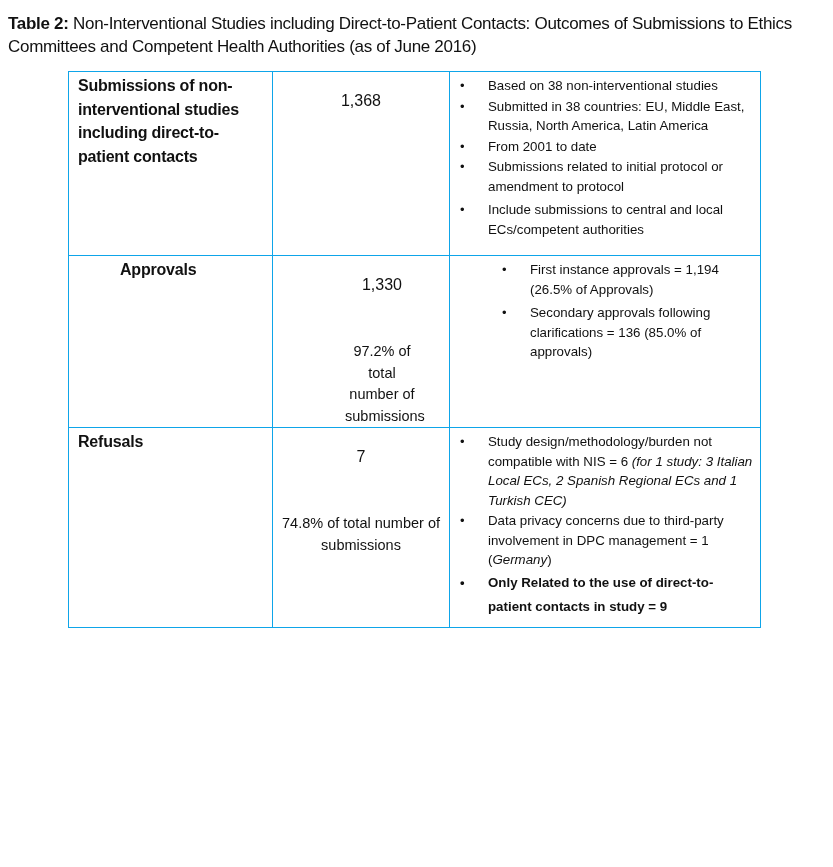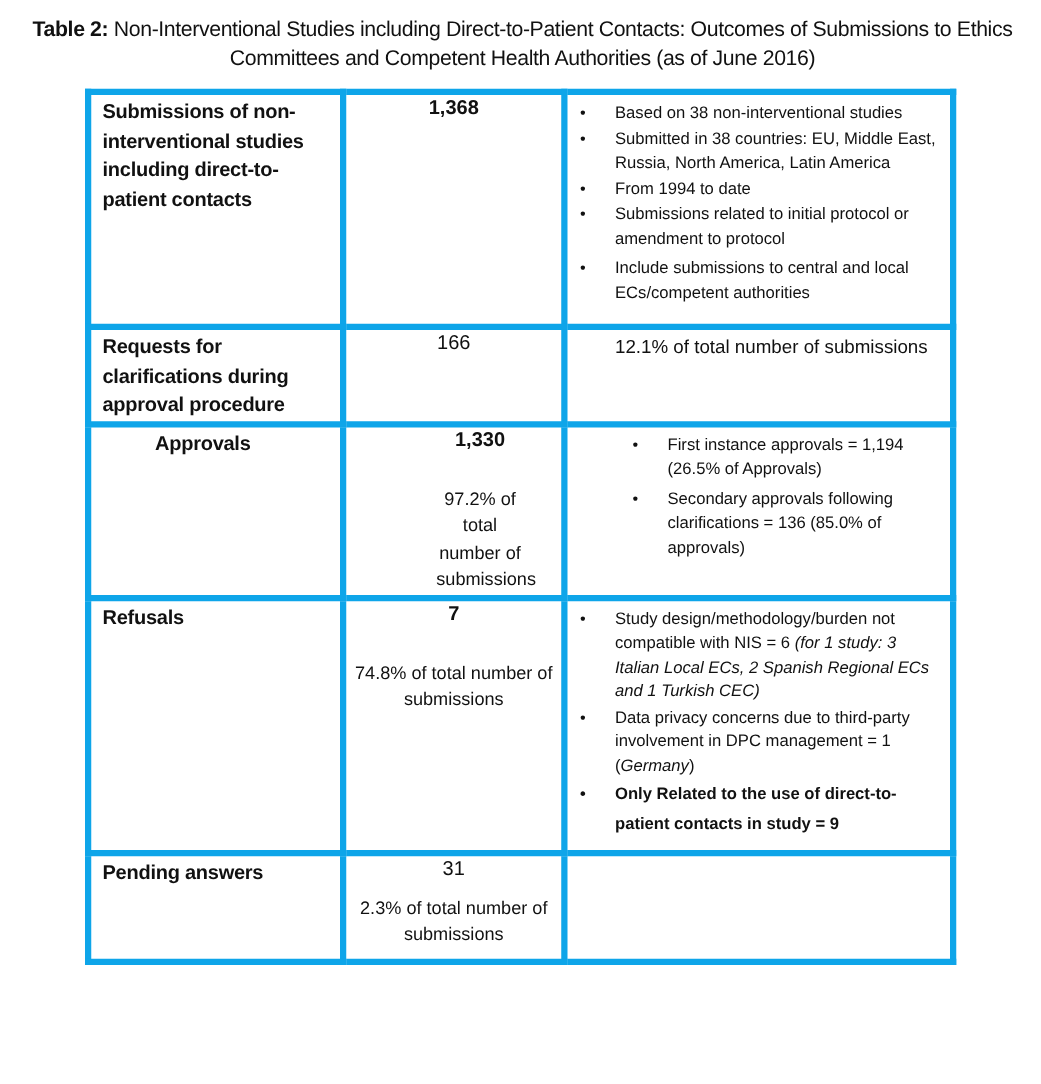--- a/index.html
+++ b/index.html
@@ -16,36 +16,35 @@
       overflow: hidden;
     }
     .caption {
       position: absolute;
       left: 8px;
       top: 12px;
       width: 820px;
       font-size: 17px;
       line-height: 23px;
       letter-spacing: -0.3px;
-      text-align: center;
     }
     .caption .label {
       font-weight: bold;
     }
     table.outcomes {
       position: absolute;
       left: 68px;
       top: 71px;
       width: 692px;
       border-collapse: collapse;
       table-layout: fixed;
       font-size: 14px;
     }
     table.outcomes td {
-      border: 5px solid #0ea5e9;
+      border: 1px solid #0ea5e9;
       vertical-align: top;
       padding: 0;
     }
     col.c1 { width: 204px; }
     col.c2 { width: 177px; }
     col.c3 { width: 311px; }
 
     .rowlabel {
       font-weight: bold;
       font-size: 16px;
@@ -54,25 +53,26 @@
       letter-spacing: -0.2px;
     }
     .valcell {
       text-align: center;
       padding-top: 3px;
     }
     .val {
       font-size: 16px;
       line-height: 22px;
     }
-    .val.bold { font-weight: bold; }
+    .val.bold { font-weight: normal; margin-top: 18px; }
     .pct {
       font-size: 14.5px;
       line-height: 21.5px;
       padding: 0 6px;
+      margin-top: 19px;
     }
     ul.notes {
       list-style: none;
       margin: 0;
       padding: 4px 6px 0 10px;
     }
     ul.notes li {
       position: relative;
       padding-left: 28px;
       font-size: 13.3px;
@@ -120,38 +120,27 @@
       <td>
         <div class="rowlabel">Submissions of non-interventional studies including direct-to-patient contacts</div>
       </td>
       <td class="valcell">
         <div class="val bold">1,368</div>
       </td>
       <td>
         <ul class="notes">
           <li><span class="bullet">•</span><span>Based on 38 non-interventional studies</span></li>
           <li><span class="bullet">•</span><span>Submitted in 38 countries: EU, Middle East, Russia, North America, Latin America</span></li>
-          <li><span class="bullet">•</span><span>From 1994 to date</span></li>
+          <li><span class="bullet">•</span><span>From 2001 to date</span></li>
           <li><span class="bullet">•</span><span>Submissions related to initial protocol or amendment to protocol</span></li>
           <li class="gap"><span class="bullet">•</span><span>Include submissions to central and local ECs/competent authorities</span></li>
         </ul>
       </td>
     </tr>
 
-    <tr class="r2">
-      <td>
-        <div class="rowlabel">Requests for clarifications during approval procedure</div>
-      </td>
-      <td class="valcell">
-        <div class="val">166</div>
-      </td>
-      <td>
-        <div class="plain-note">12.1% of total number of submissions</div>
-      </td>
-    </tr>
 
     <tr class="r3">
       <td>
         <div class="rowlabel">Approvals</div>
       </td>
       <td class="valcell">
         <div class="val bold">1,330</div>
         <div style="height:26px"></div>
         <div class="pct" style="padding:0 30px;">97.2% of total number of submissions</div>
       </td>
@@ -174,26 +163,15 @@
       </td>
       <td>
         <ul class="notes">
           <li><span class="bullet">•</span><span>Study design/methodology/burden not compatible with NIS = 6 </span><em>(for 1 study: 3 Italian Local ECs, 2 Spanish Regional ECs and 1 Turkish CEC)</em></li>
           <li><span class="bullet">•</span><span>Data privacy concerns due to third-party involvement in DPC management = 1 (</span><em>Germany</em><span>)</span></li>
           <li class="bold"><span class="bullet">•</span><span>Only Related to the use of direct-to-patient contacts in study = 9</span></li>
         </ul>
       </td>
     </tr>
 
-    <tr class="r5">
-      <td>
-        <div class="rowlabel">Pending answers</div>
-      </td>
-      <td class="valcell">
-        <div class="val">31</div>
-        <div style="height:10px"></div>
-        <div class="pct">2.3% of total number of submissions</div>
-      </td>
-      <td></td>
-    </tr>
 
   </tbody>
 </table>
 
 </body></html>

